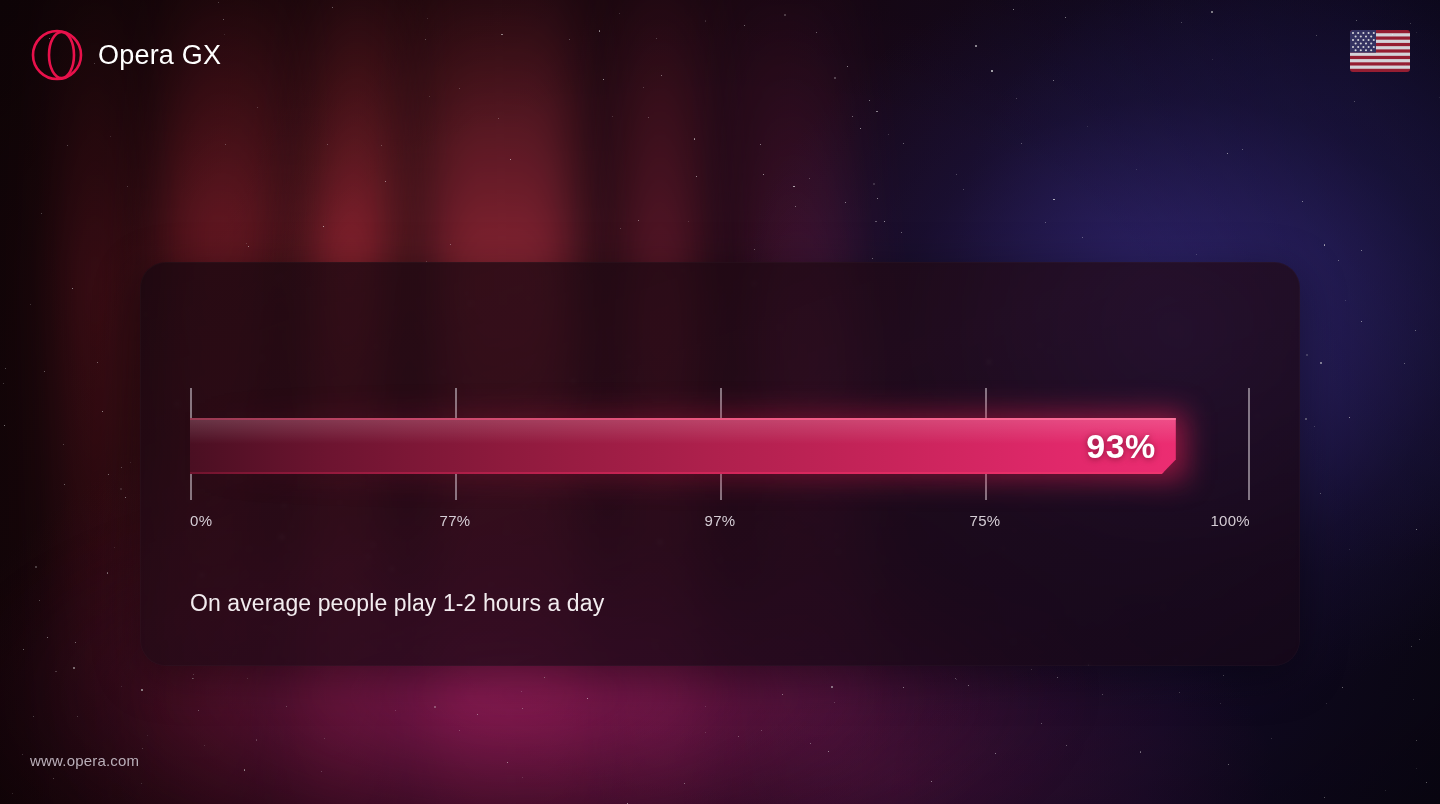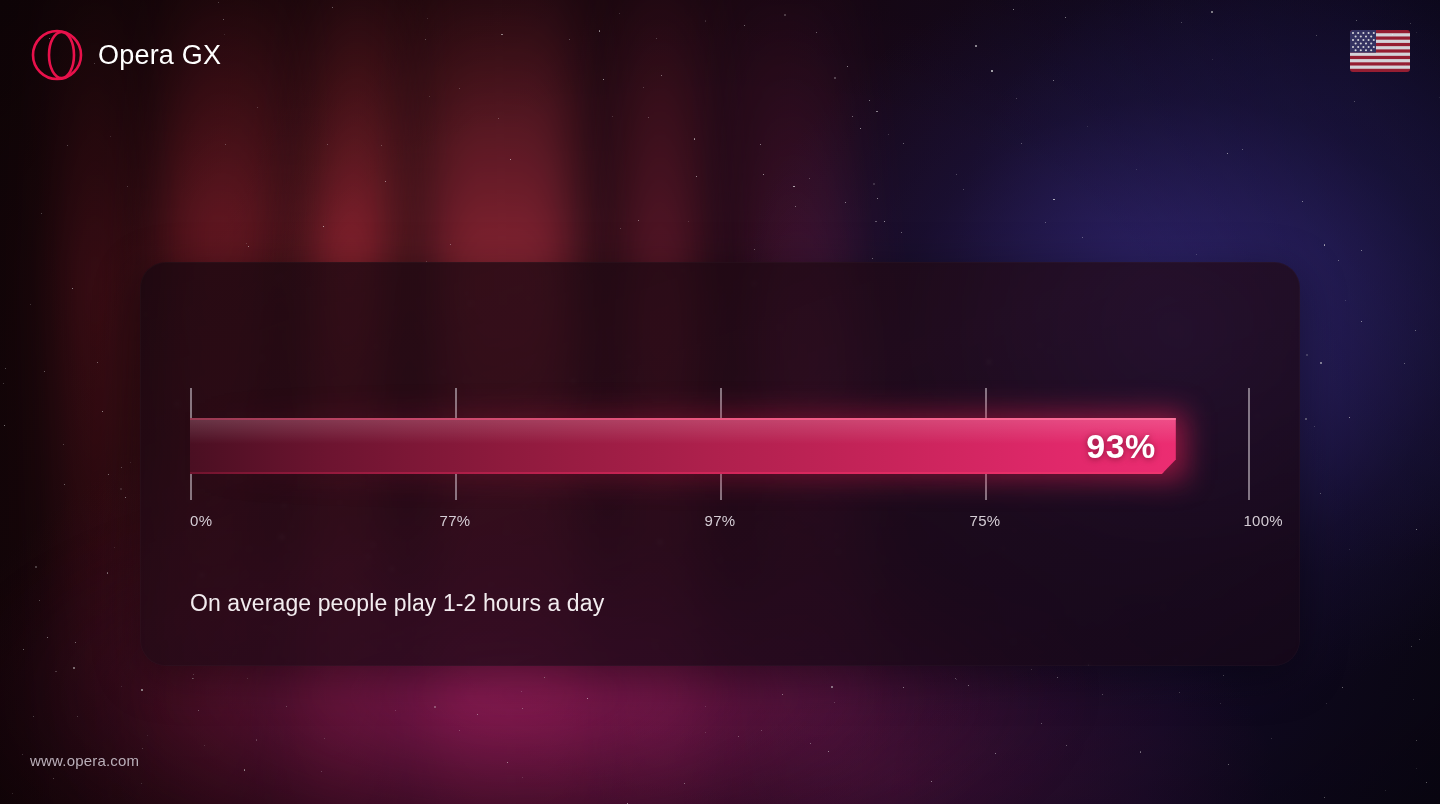--- a/index.html
+++ b/index.html
@@ -589,21 +589,21 @@
           <div class="bar-edge-bottom"></div>
           <div class="bar-value">93%</div>
         </div>
       </div>
 
       <div class="ticks" id="ticks">
           <span class="tick first" style="left: 0px;">0%</span>
           <span class="tick mid" style="left: 265px;">77%</span>
           <span class="tick mid" style="left: 530px;">97%</span>
           <span class="tick mid" style="left: 795px;">75%</span>
-          <span class="tick last" style="left: 1060px; margin-left: 33px;">100%</span>
+          <span class="tick last" style="left: 1060px;">100%</span>
         </div>
     </div>
 
     <div class="card-footnote">On average people play 1-2 hours a day</div>
   </div>
 
   <div class="footer-left">www.opera.com</div>
 
 </div>
 

